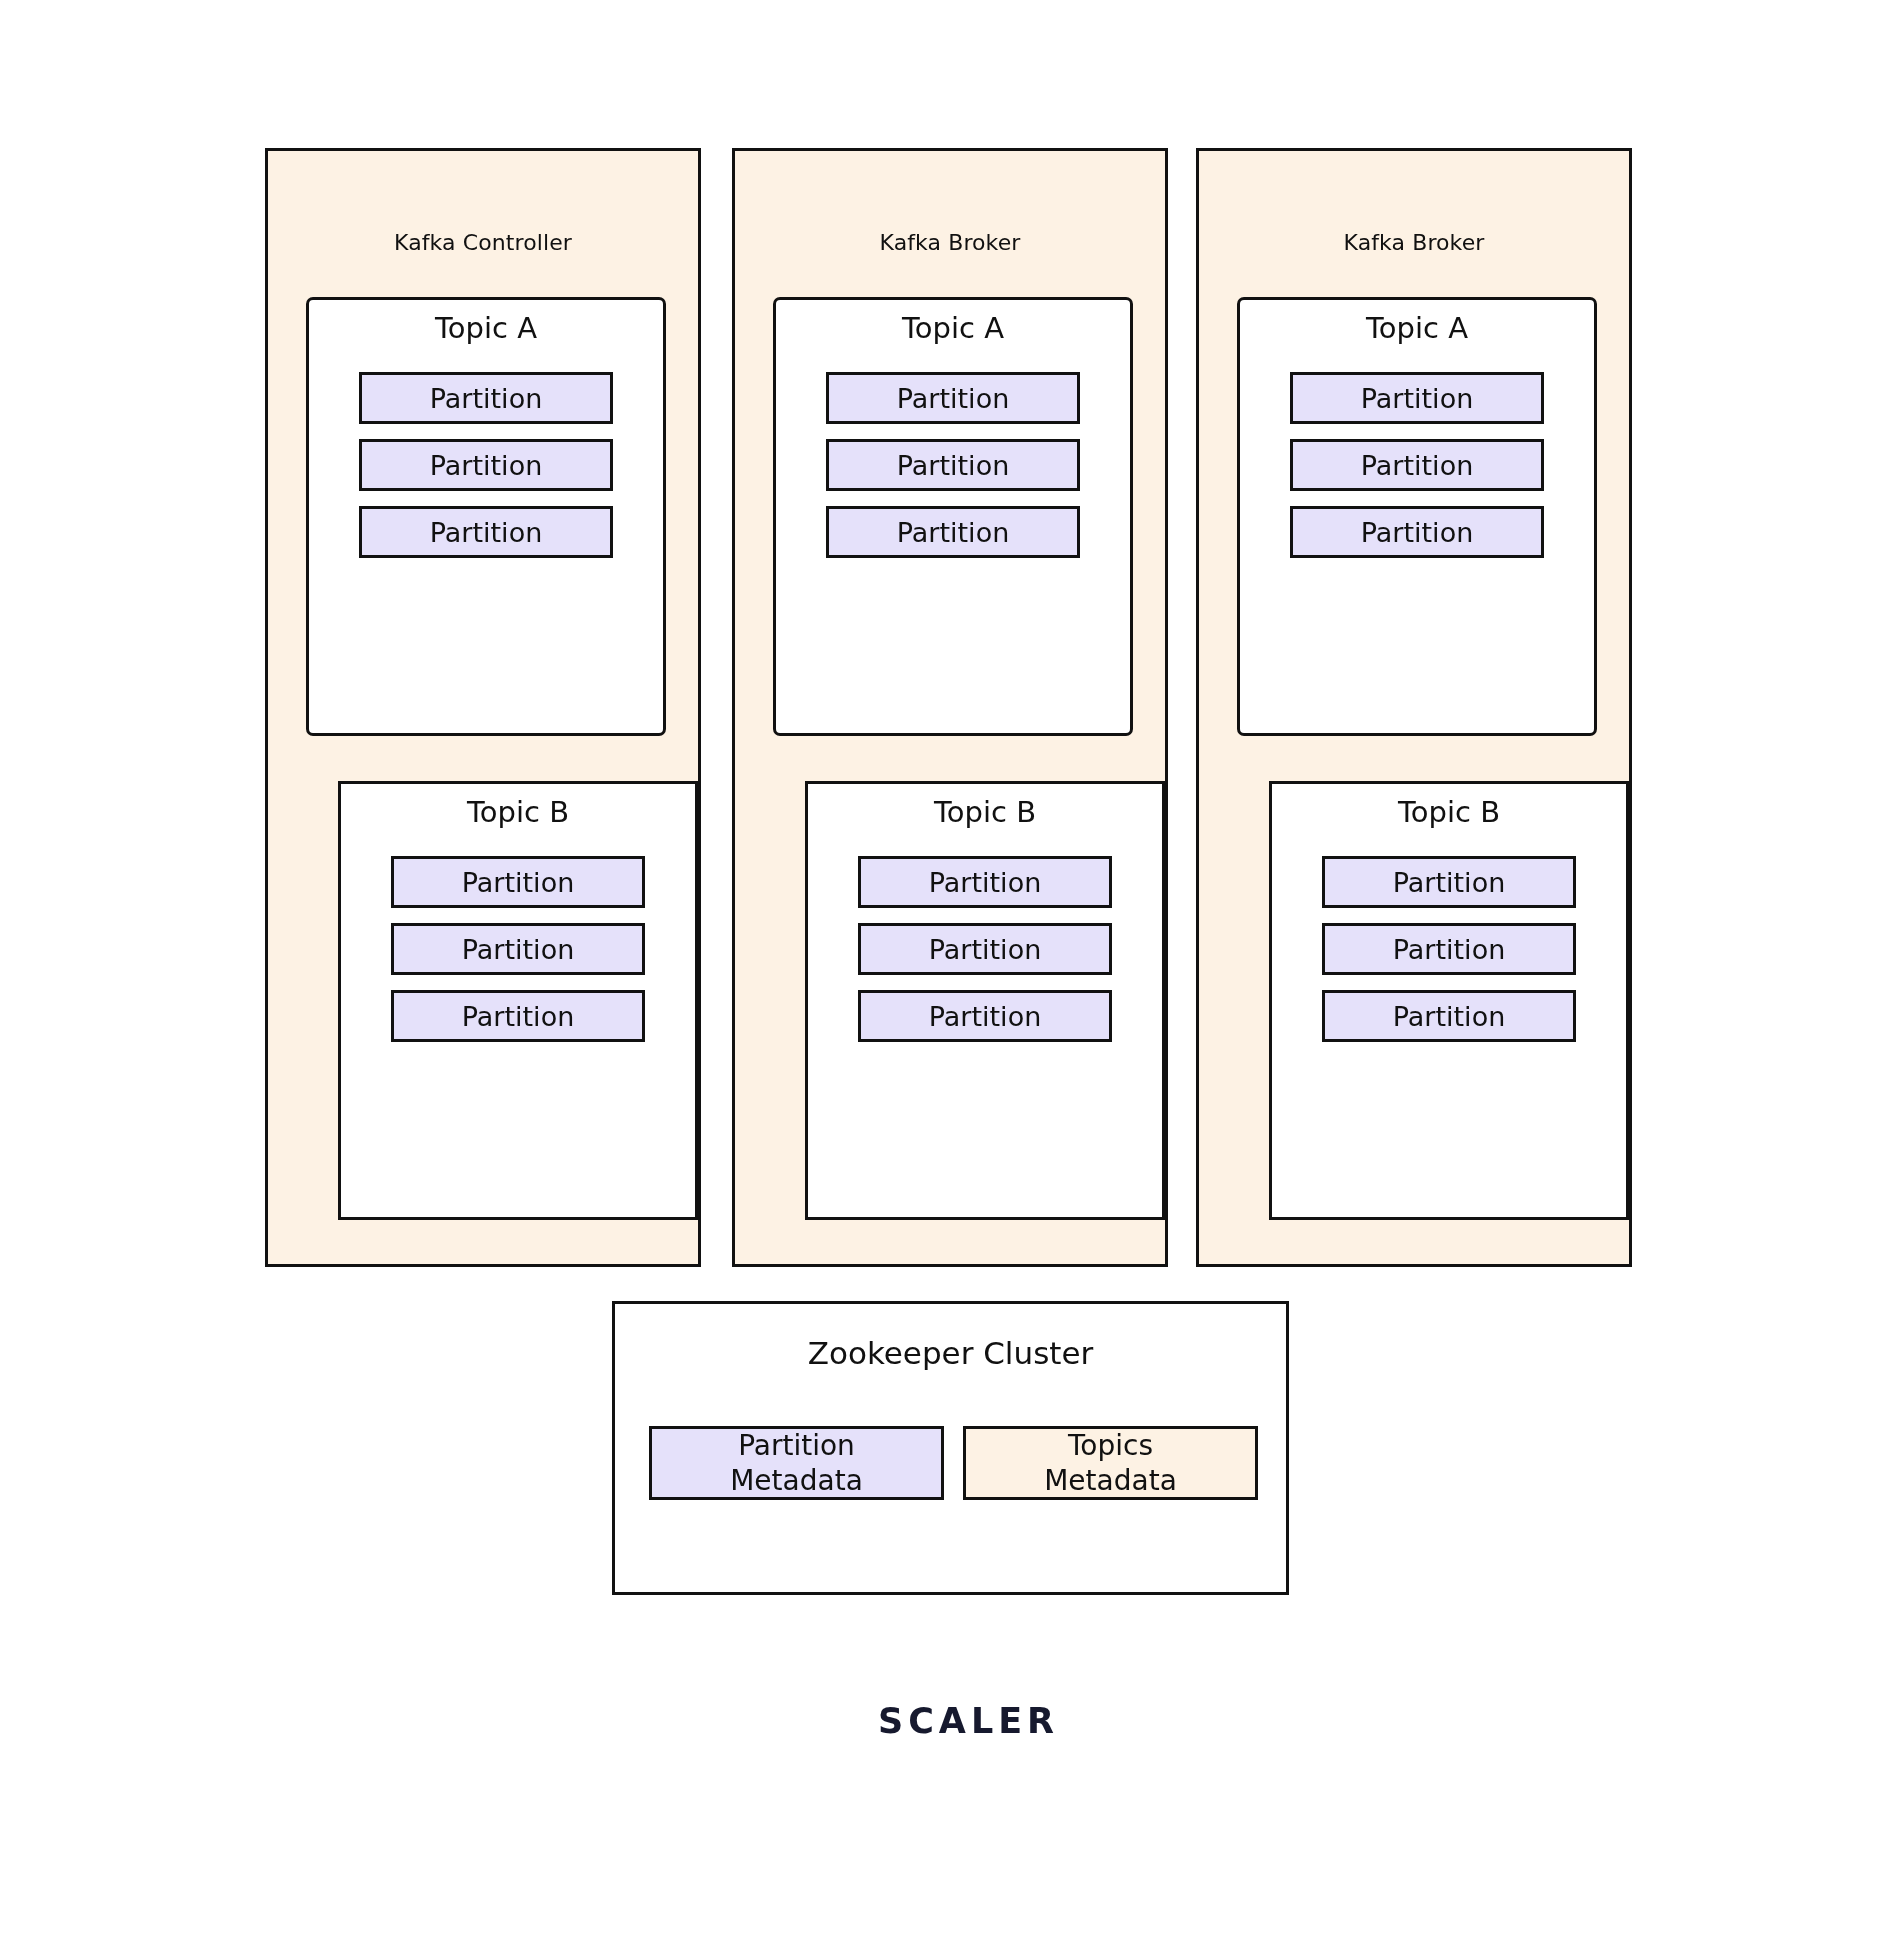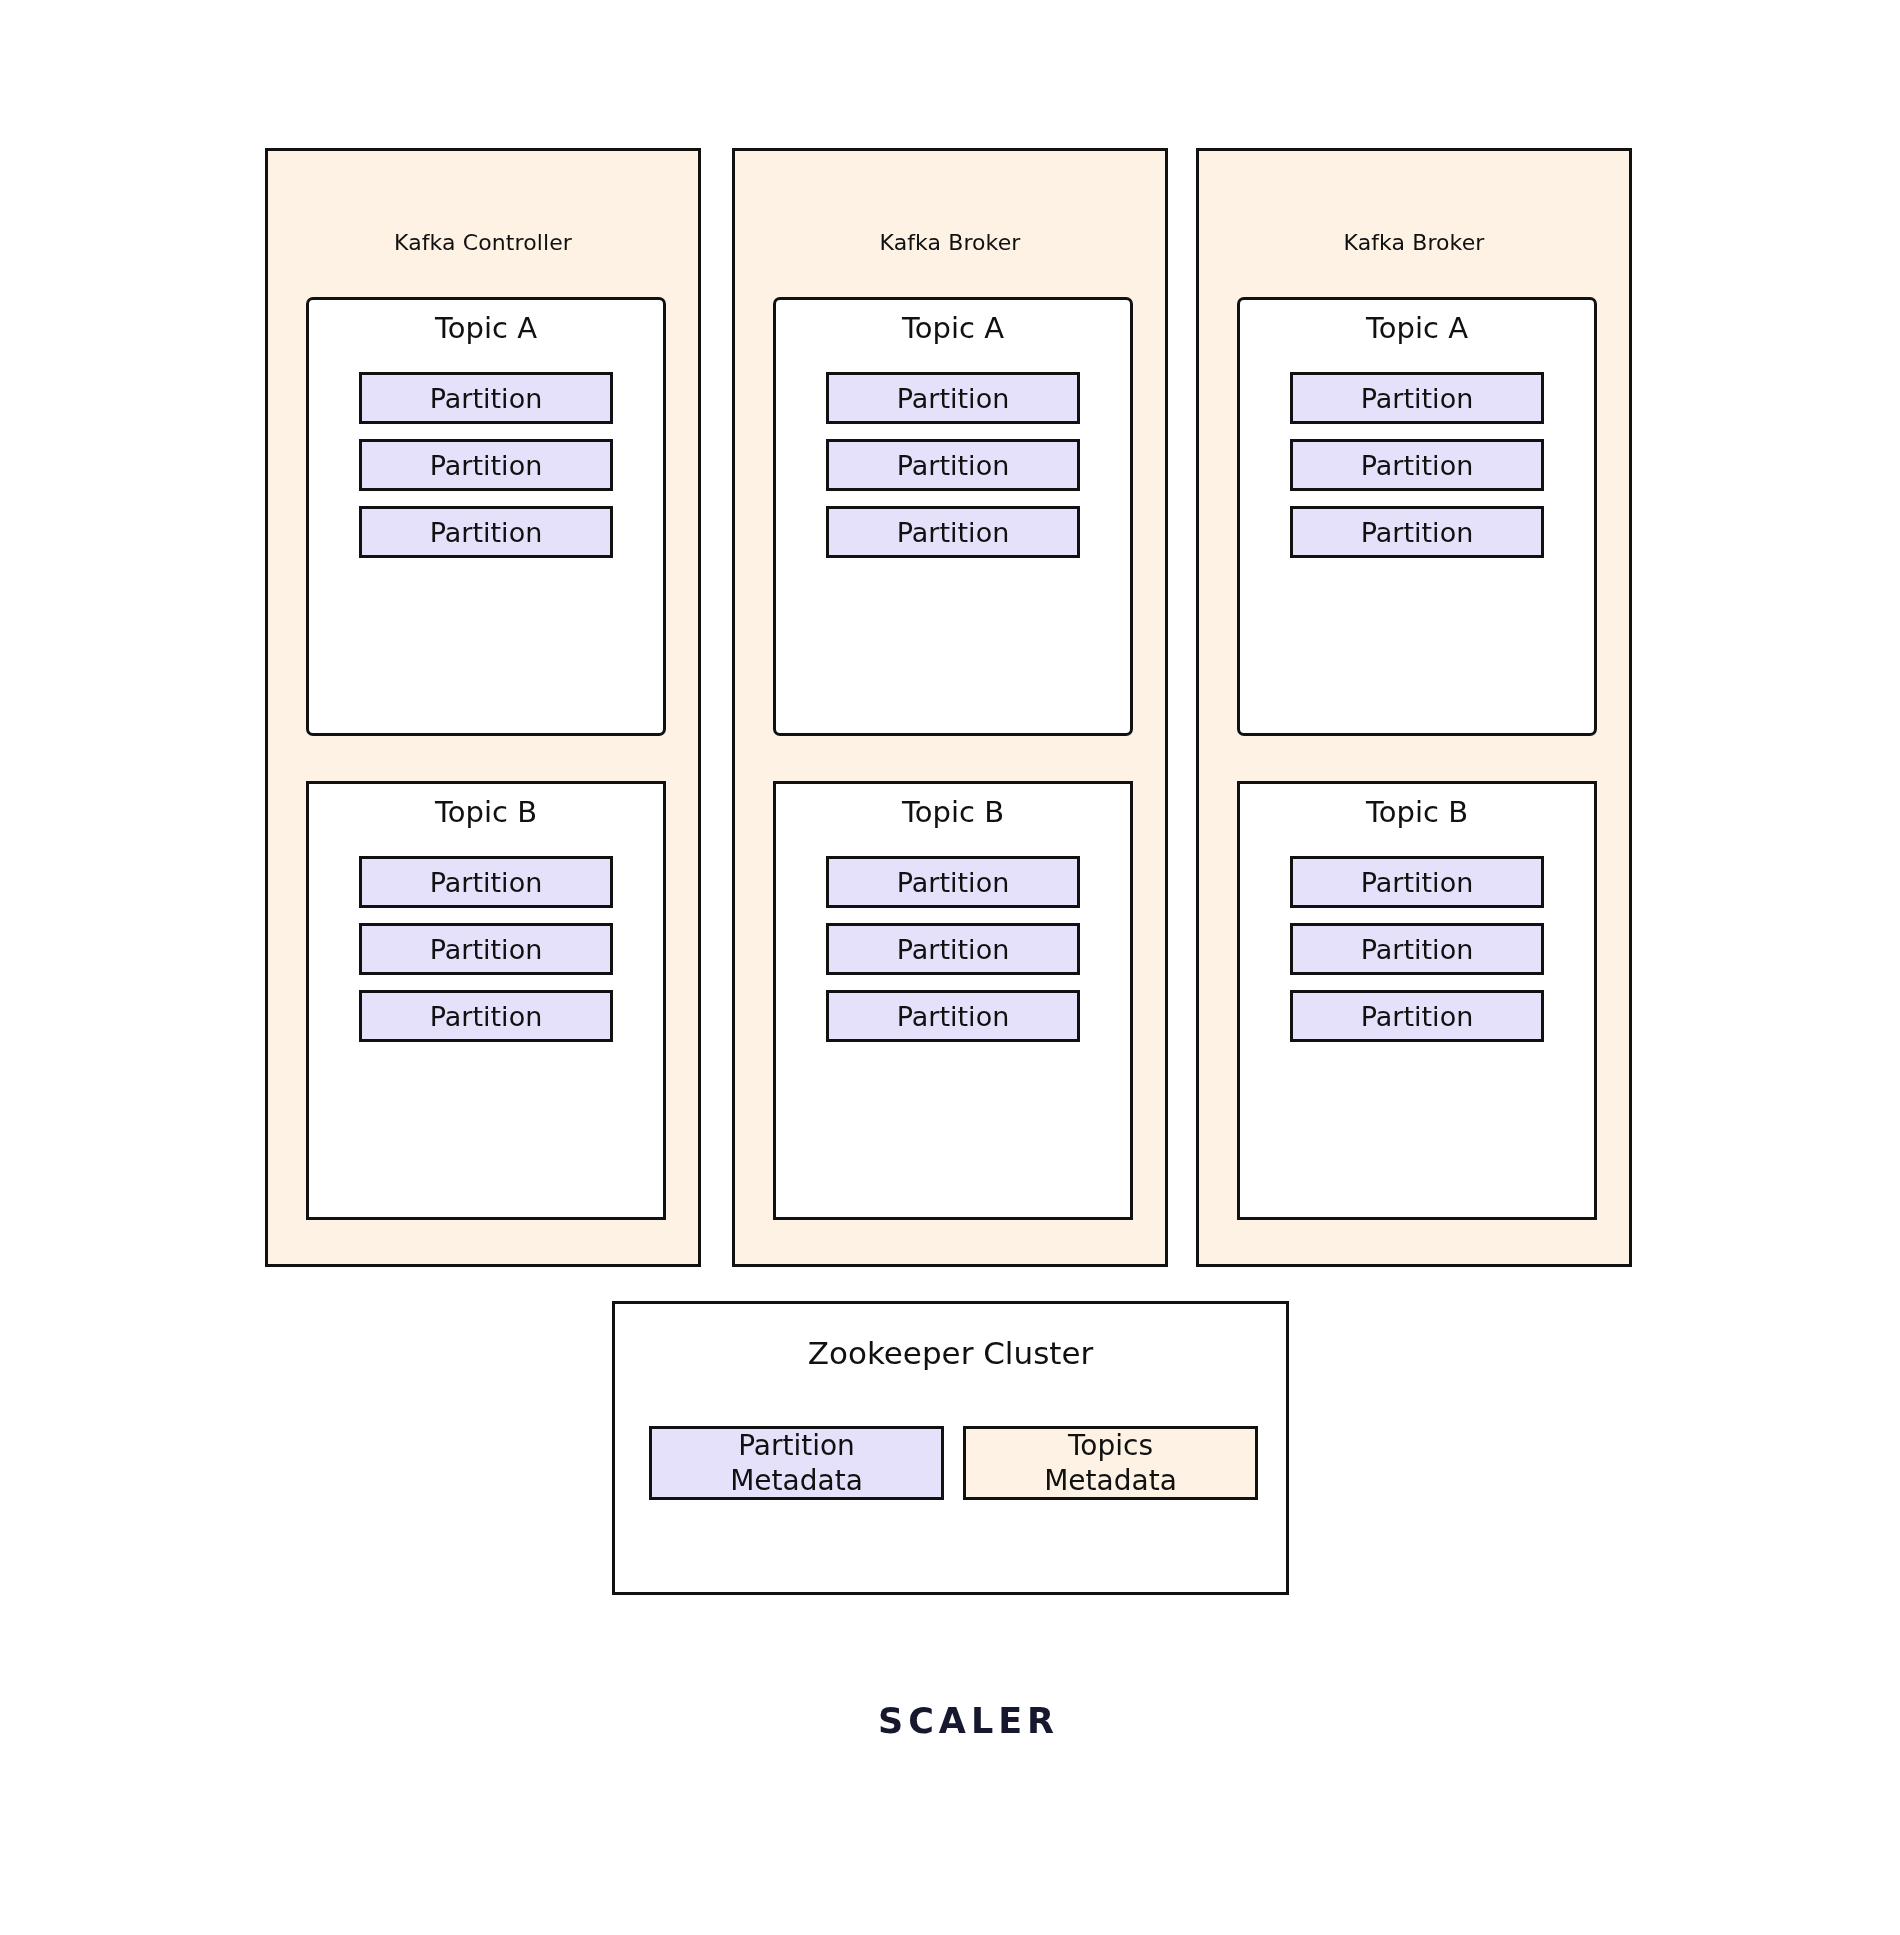--- a/index.html
+++ b/index.html
@@ -37,21 +37,21 @@
   
   .topic{
     position:absolute;
     left:38px;
     width:360px;height:439px;
     background:#ffffff;
     border:3.4px solid #111111;
     box-sizing:border-box;
   }
   .topic-a{top:146px;border-radius:7px;}
-  .topic-b{top:630px;}
+  .topic-b{top:630px;margin-left:32px;}
 
   .topic-title{
     position:absolute;left:0;top:11.2px;width:100%;
     text-align:center;
     font-size:29px;
     line-height:34px;
     color:#111111;
   }
 
   

